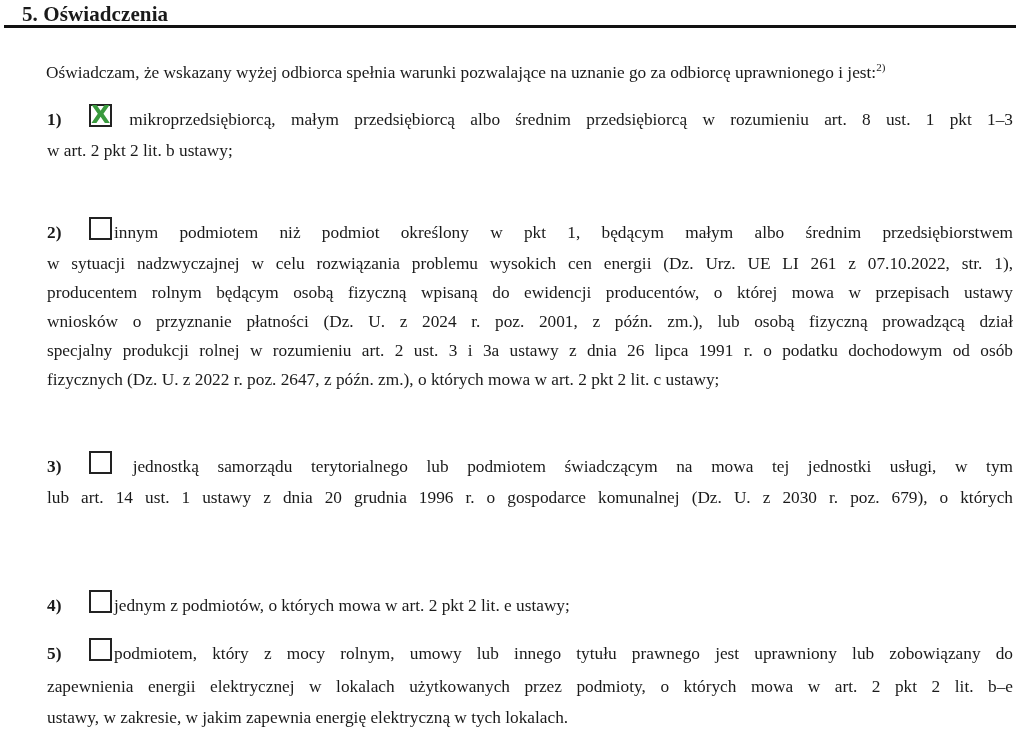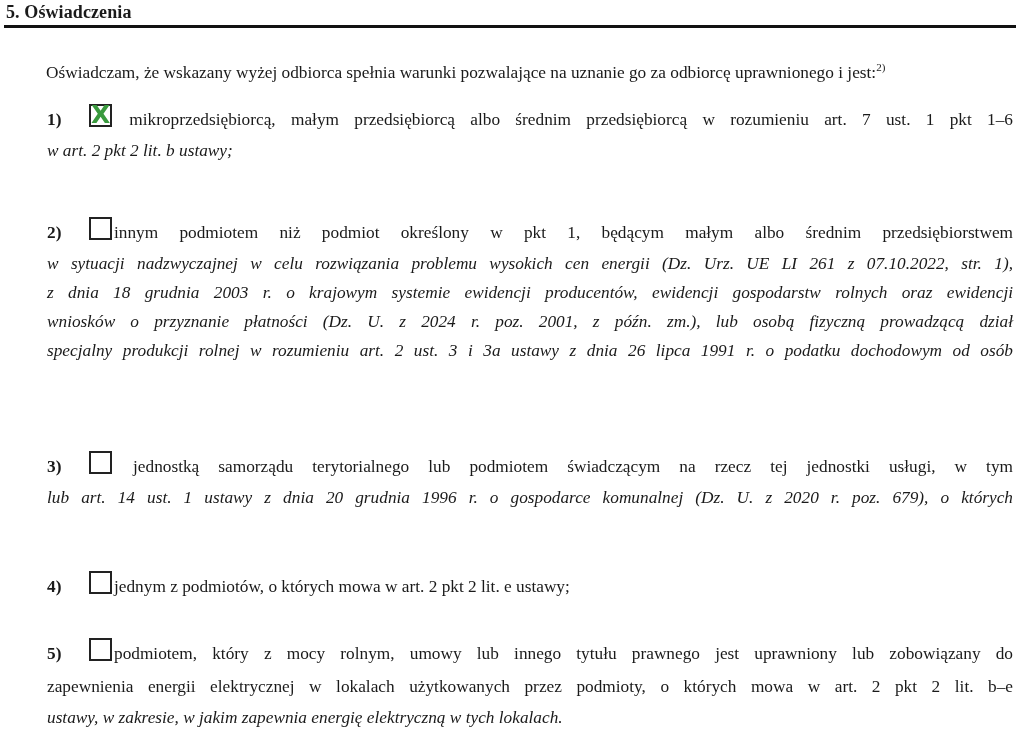--- a/index.html
+++ b/index.html
@@ -2,34 +2,34 @@
 <html><head>
 <meta charset="utf-8">
 <style>
   html, body { margin: 0; padding: 0; background: #ffffff; }
   body {
     width: 1024px; height: 729px; overflow: hidden; position: relative;
     font-family: "Liberation Serif", "DejaVu Serif", serif;
     color: #1a1a1a;
   }
   .section-title {
-    position: absolute; left: 6px; top: 2px;
-    font-size: 18px; font-weight: bold; letter-spacing: 0.1px;
+    position: absolute; left: 22px; top: 2px;
+    font-size: 21px; font-weight: bold; letter-spacing: 0.1px;
   }
   .rule {
     position: absolute; left: 4px; top: 25px; width: 1012px; height: 3px; background: #111;
   }
   .intro {
     position: absolute; left: 6px; top: 63px; width: 1010px;
     font-size: 17.3px; white-space: nowrap; margin-left: 40px;
   }
   .intro sup { font-size: 11px; vertical-align: 7px; line-height: 0; }
   .item { position: absolute; left: 47px; width: 966px; font-size: 17.3px; }
   .item .line { display: block; height: 33px; line-height: 33px; white-space: nowrap; text-align: justify; text-align-last: justify; }
-  .item .line.tight { height: 29px; line-height: 29px; font-style: italic; }
+  .item .line.tight { height: 29px; line-height: 29px; }
   .item .line.last { text-align: left; text-align-last: left; }
   .num { display: inline-block; font-weight: bold; width: 42px; }
   .box {
     display: inline-block; width: 23px; height: 23px; border: 2px solid #222;
     box-sizing: border-box; vertical-align: -2px; margin-right: 2px; position: relative;
     background: #fff;
   }
   .box.checked .mark {
     position: absolute; left: 0; top: -6px; width: 19px; text-align: center;
     font-family: "DejaVu Sans", sans-serif; font-weight: bold; font-size: 25px; color: #3a9a3e; line-height: 30px;
@@ -39,44 +39,45 @@
 <body>
 
 <div class="section-title">5. Oświadczenia</div>
 <div class="rule"></div>
 
 <div class="intro"><span>Oświadczam, że wskazany wyżej odbiorca spełnia warunki pozwalające na uznanie go za odbiorcę uprawnionego i jest:</span><sup>2)</sup></div>
 
 <div class="item" style="top:103px;">
   <span class="line">
     <span class="num">1)</span><span class="box checked"><span class="mark" style="color: rgb(58, 154, 62);">X</span></span>
-    <span>mikroprzedsiębiorcą, małym przedsiębiorcą albo średnim przedsiębiorcą w rozumieniu art. 7 ust. 1 pkt 1–6</span>
+    <span>mikroprzedsiębiorcą, małym przedsiębiorcą albo średnim przedsiębiorcą w rozumieniu art. 8 ust. 1 pkt 1–3</span>
   </span>
   <span class="line tight last">w art. 2 pkt 2 lit. b ustawy;</span>
 </div>
 
 <div class="item" style="top:216px;">
   <span class="line">
     <span class="num">2)</span><span class="box"></span><span>innym podmiotem niż podmiot określony w pkt 1, będącym małym albo średnim przedsiębiorstwem</span>
   </span>
   <span class="line tight">w sytuacji nadzwyczajnej w celu rozwiązania problemu wysokich cen energii (Dz. Urz. UE LI 261 z 07.10.2022, str. 1),</span>
-  <span class="line tight">z dnia 18 grudnia 2003 r. o krajowym systemie ewidencji producentów, ewidencji gospodarstw rolnych oraz ewidencji</span>
+  <span class="line tight">producentem rolnym będącym osobą fizyczną wpisaną do ewidencji producentów, o której mowa w przepisach ustawy</span>
   <span class="line tight">wniosków o przyznanie płatności (Dz. U. z 2024 r. poz. 2001, z późn. zm.), lub osobą fizyczną prowadzącą dział</span>
   <span class="line tight">specjalny produkcji rolnej w rozumieniu art. 2 ust. 3 i 3a ustawy z dnia 26 lipca 1991 r. o podatku dochodowym od osób</span>
+  <span class="line tight last">fizycznych (Dz. U. z 2022 r. poz. 2647, z późn. zm.), o których mowa w art. 2 pkt 2 lit. c ustawy;</span>
 </div>
 
 <div class="item" style="top:450px;">
   <span class="line">
     <span class="num">3)</span><span class="box"></span>
-    <span>jednostką samorządu terytorialnego lub podmiotem świadczącym na rzecz tej jednostki usługi, w tym</span>
+    <span>jednostką samorządu terytorialnego lub podmiotem świadczącym na mowa tej jednostki usługi, w tym</span>
   </span>
-  <span class="line tight">lub art. 14 ust. 1 ustawy z dnia 20 grudnia 1996 r. o gospodarce komunalnej (Dz. U. z 2020 r. poz. 679), o których</span>
+  <span class="line tight">lub art. 14 ust. 1 ustawy z dnia 20 grudnia 1996 r. o gospodarce komunalnej (Dz. U. z 2030 r. poz. 679), o których</span>
 </div>
 
-<div class="item" style="top:570px;">
+<div class="item" style="top:589px;">
   <span class="line last">
     <span class="num">4)</span><span class="box"></span><span>jednym z podmiotów, o których mowa w art. 2 pkt 2 lit. e ustawy;</span>
   </span>
 </div>
 
 <div class="item" style="top:637px;">
   <span class="line">
     <span class="num">5)</span><span class="box"></span><span>podmiotem, który z mocy rolnym, umowy lub innego tytułu prawnego jest uprawniony lub zobowiązany do</span>
   </span>
   <span class="line">zapewnienia energii elektrycznej w lokalach użytkowanych przez podmioty, o których mowa w art. 2 pkt 2 lit. b–e</span>

